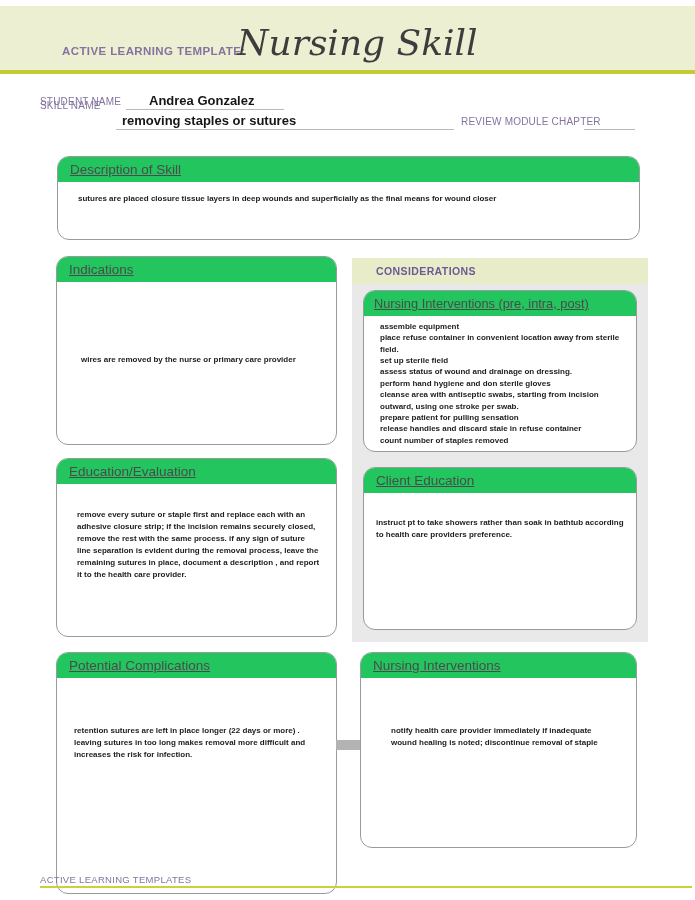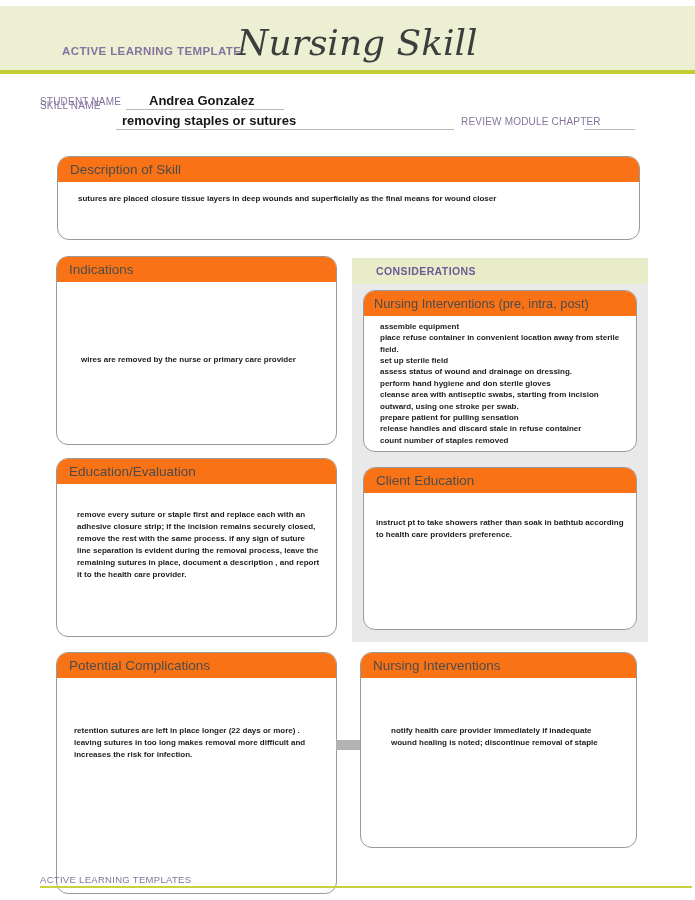--- a/index.html
+++ b/index.html
@@ -45,23 +45,23 @@
 
   
   .box {
     position: absolute; box-sizing: border-box;
     background: #ffffff;
     border: 1.5px solid #9a9a9a;
     border-radius: 12px;
     overflow: hidden;
   }
   .box-header {
-    background: #f97316;
+    background: #22c55e;
     padding: 5px 12px 5px 12px;
-    font-size: 13.5px; color: #4b4b4b;
+    font-size: 13.5px; color: #4b4b4b; text-decoration: underline;
   }
   .box-body {
     font-size: 8px; font-weight: bold; color: #1c1c1c; line-height: 1.5;
   }
   .prelines { white-space: pre-line; }
 
   .box-description { left: 57px; top: 156px; width: 583px; height: 84px; }
   .box-description .box-body { padding: 11px 24px 0 20px; }
 
   .box-indications { left: 56px; top: 256px; width: 281px; height: 189px; }

